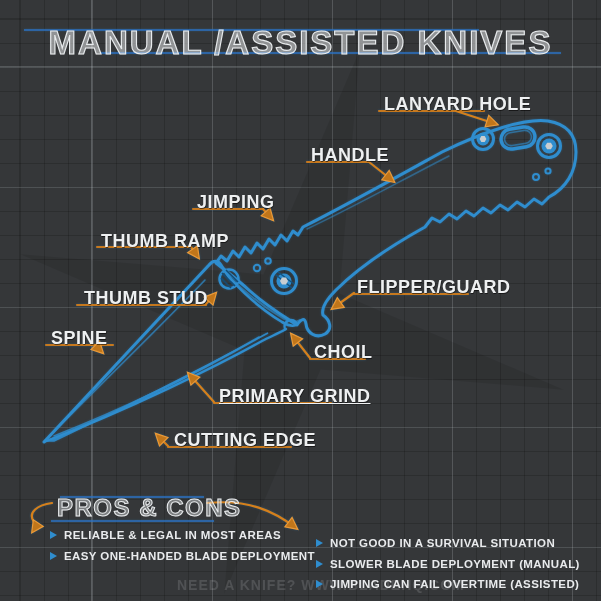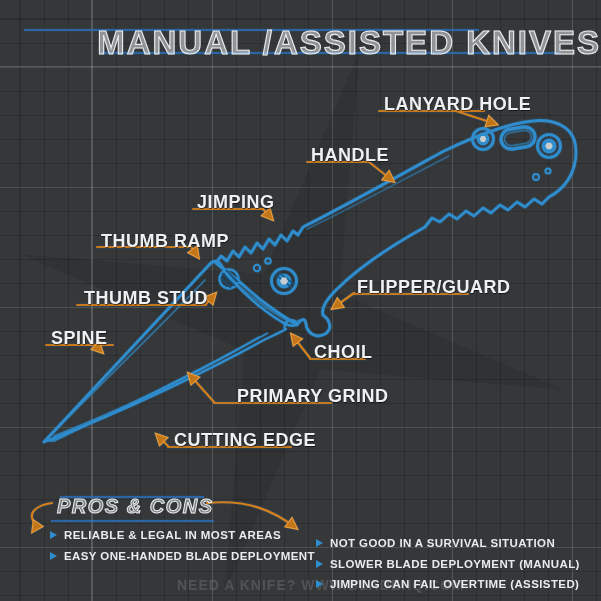--- a/index.html
+++ b/index.html
@@ -19,29 +19,29 @@
     background:rgba(0,0,0,0.09);
     clip-path:polygon(50% 0%, 57% 43%, 100% 50%, 57% 57%, 50% 100%, 43% 57%, 0% 50%, 43% 43%);
     transform:rotate(14deg);
   }
   .art{position:absolute; left:0; top:0; filter:drop-shadow(0 0 1px rgba(47,141,206,0.35));}
   .k{stroke:var(--knife-blue,#2f8dce); fill:none; stroke-linecap:round; stroke-linejoin:round;}
   .arr{stroke:var(--accent-orange,#d5801c); stroke-width:2.2; fill:none; stroke-linecap:round; marker-end:url(#ah);}
   .ul{stroke:#cf7c1c; stroke-width:2.2; stroke-linecap:round; opacity:0.95;}
   .rule{stroke:var(--heading-rule-blue,#2b74c8); stroke-width:1.6; opacity:0.95;}
   .title{
-    position:absolute; left:0; right:0; top:26px; text-align:right;
+    position:absolute; left:0; right:0; top:26px; text-align:center;
     font-weight:bold; font-size:33px; line-height:1.05; letter-spacing:2px;
     color:rgba(235,238,240,0.42); -webkit-text-stroke:1.1px #e9ecee;
     text-shadow:0 0 2px rgba(255,255,255,0.15); white-space:nowrap;
   }
   .pros-heading{
     position:absolute; left:57px; top:495px;
-    font-weight:bold; font-size:20px; letter-spacing:1.5px; line-height:1.1;
-    color:rgba(235,238,240,0.40); -webkit-text-stroke:1px #e9ecee; white-space:nowrap;font-style:italic;
+    font-weight:bold; font-size:24px; letter-spacing:1.5px; line-height:1.1;
+    color:rgba(235,238,240,0.40); -webkit-text-stroke:1px #e9ecee; white-space:nowrap;
   }
   .lbl{
     position:absolute; white-space:nowrap; font-weight:bold; font-size:18px;
     letter-spacing:0.5px; color:var(--label-text,#eef0f1);
     text-shadow:0.5px 0.5px 0 rgba(0,0,0,0.55);
   }
   .col{position:absolute;}
   .row{display:flex; align-items:center; height:20.5px; gap:7px;}
   .tri{width:0; height:0; border-left:7px solid var(--knife-blue,#2f8dce);
        border-top:4.5px solid transparent; border-bottom:4.5px solid transparent; flex:0 0 auto;}
@@ -171,21 +171,21 @@
   <div class="pros-heading">PROS &amp; CONS</div>
 
   <div class="lbl" style="left:384px;top:94px;">LANYARD HOLE</div>
   <div class="lbl" style="left:311px;top:145px;">HANDLE</div>
   <div class="lbl" style="left:197px;top:192px;">JIMPING</div>
   <div class="lbl" style="left:101px;top:231px;">THUMB RAMP</div>
   <div class="lbl" style="left:84px;top:288px;">THUMB STUD</div>
   <div class="lbl" style="left:357px;top:277px;">FLIPPER/GUARD</div>
   <div class="lbl" style="left:51px;top:328px;">SPINE</div>
   <div class="lbl" style="left:314px;top:342px;">CHOIL</div>
-  <div class="lbl" style="left:237px;top:386px;">PRIMARY GRIND</div>
+  <div class="lbl" style="left:219px;top:386px;text-decoration:underline;">PRIMARY GRIND</div>
   <div class="lbl" style="left:174px;top:430px;">CUTTING EDGE</div>
 
   <div class="footer">NEED A KNIFE? WWW.BLADEHQ.COM</div>
 
   <div class="col" style="left:50px;top:525px;">
     <div class="row">
       <span class="tri"></span>
       <span class="itm">RELIABLE &amp; LEGAL IN MOST AREAS</span>
     </div>
     <div class="row">

